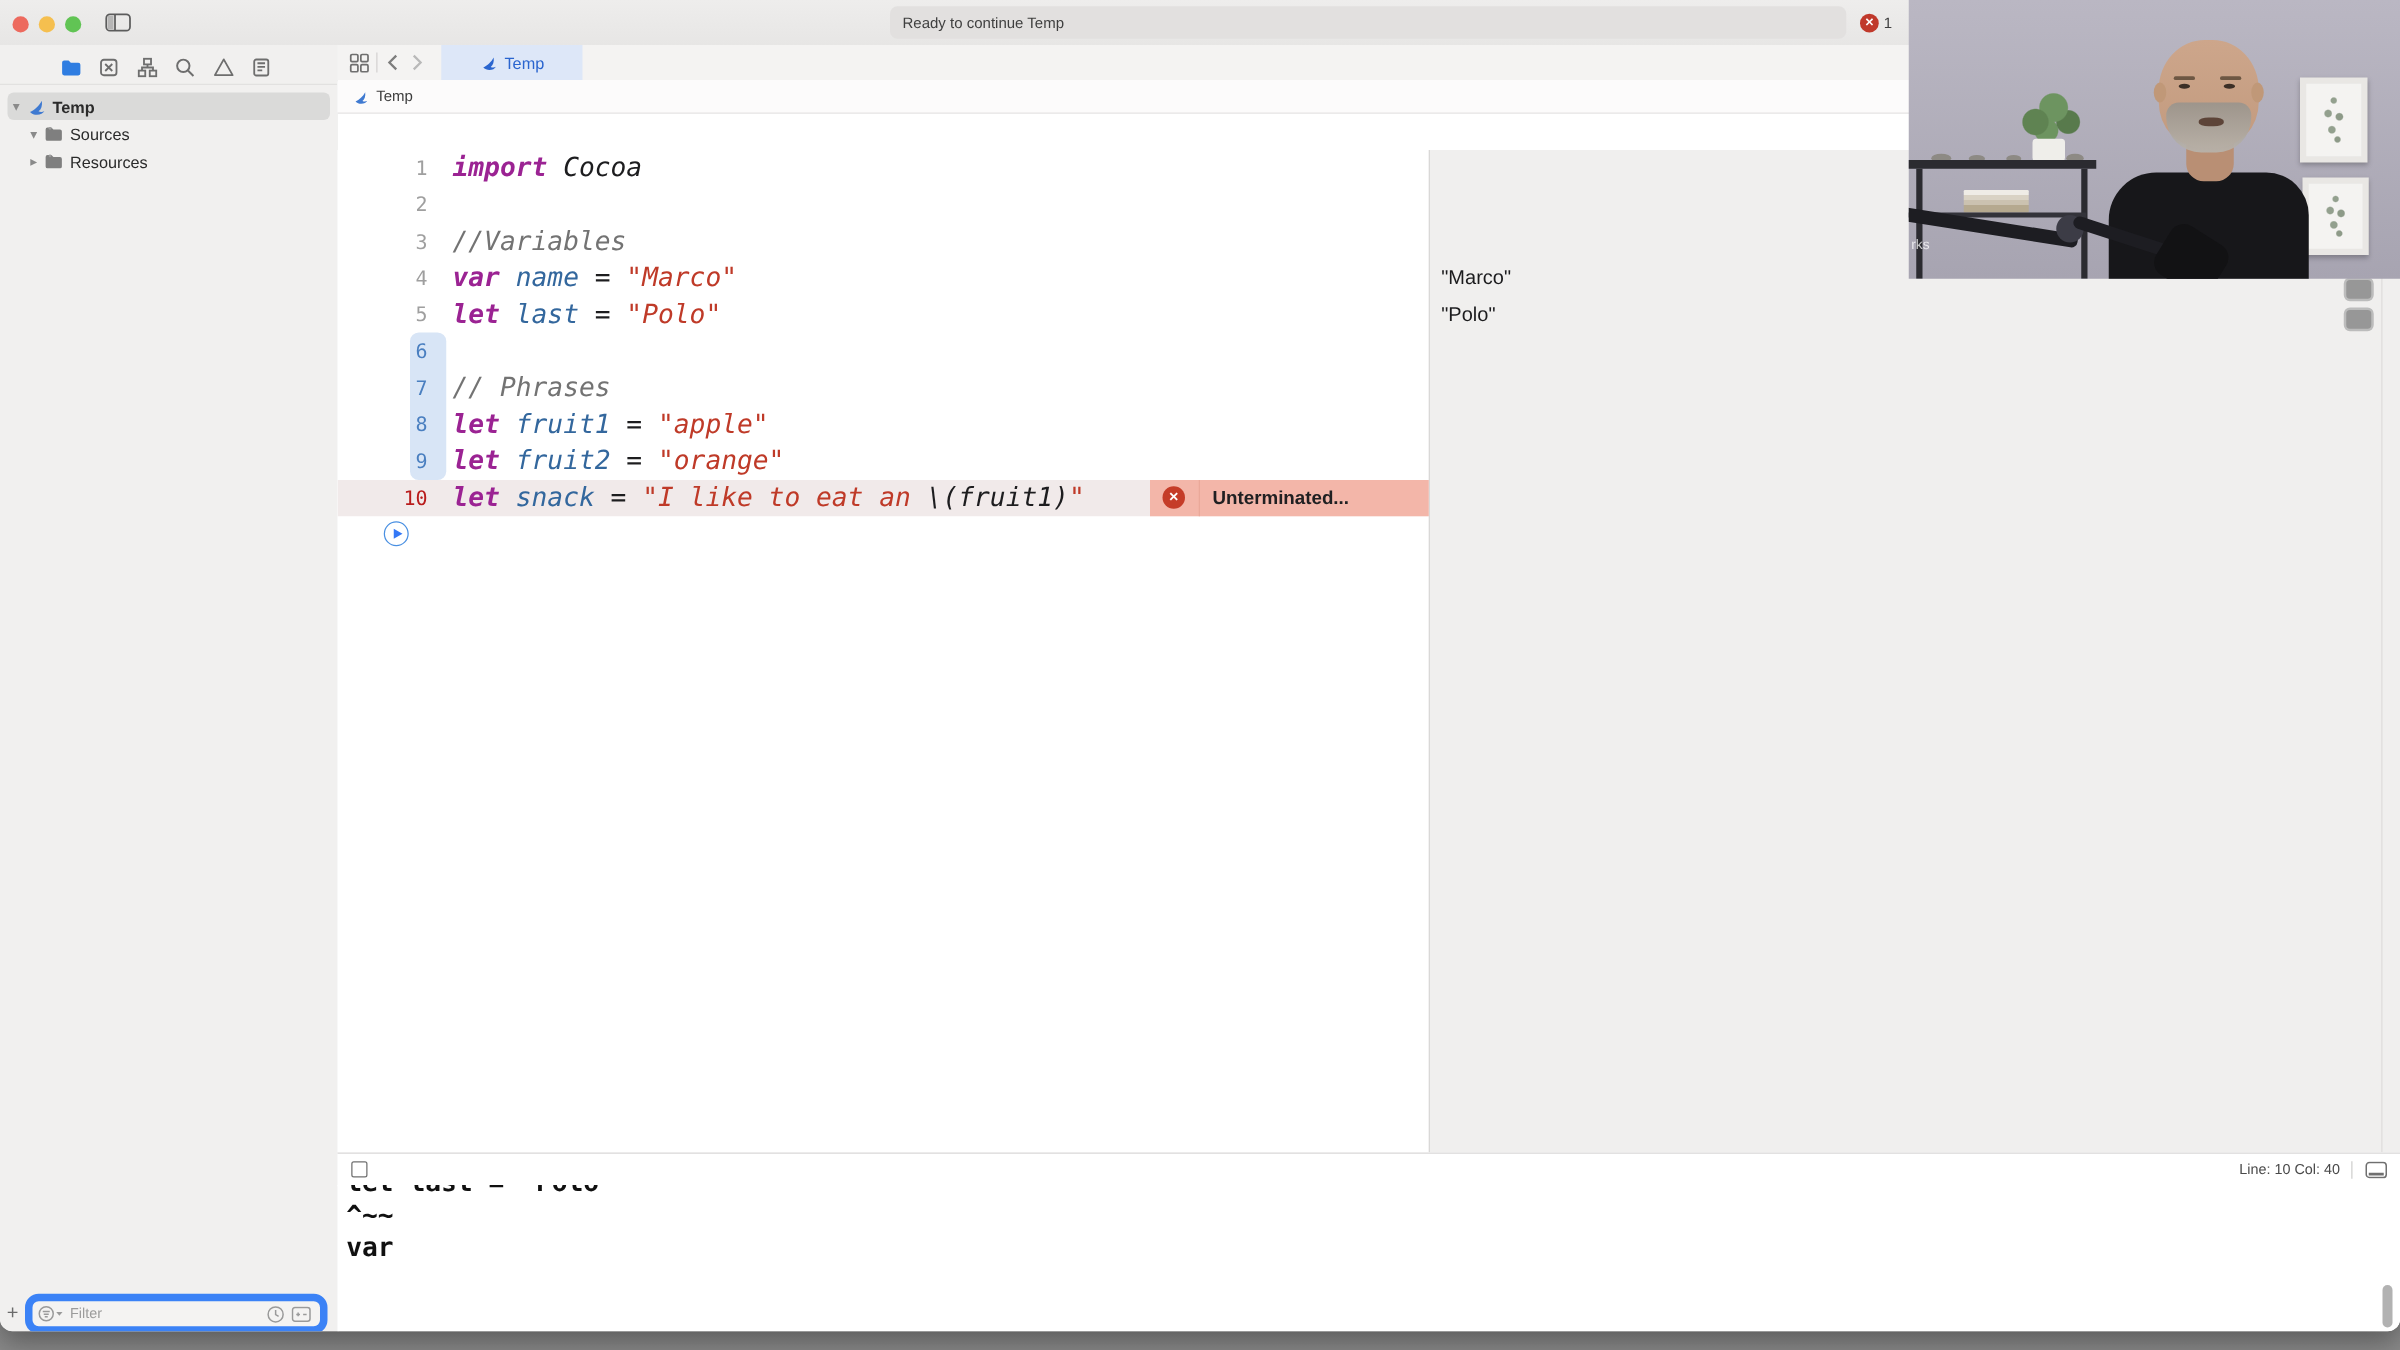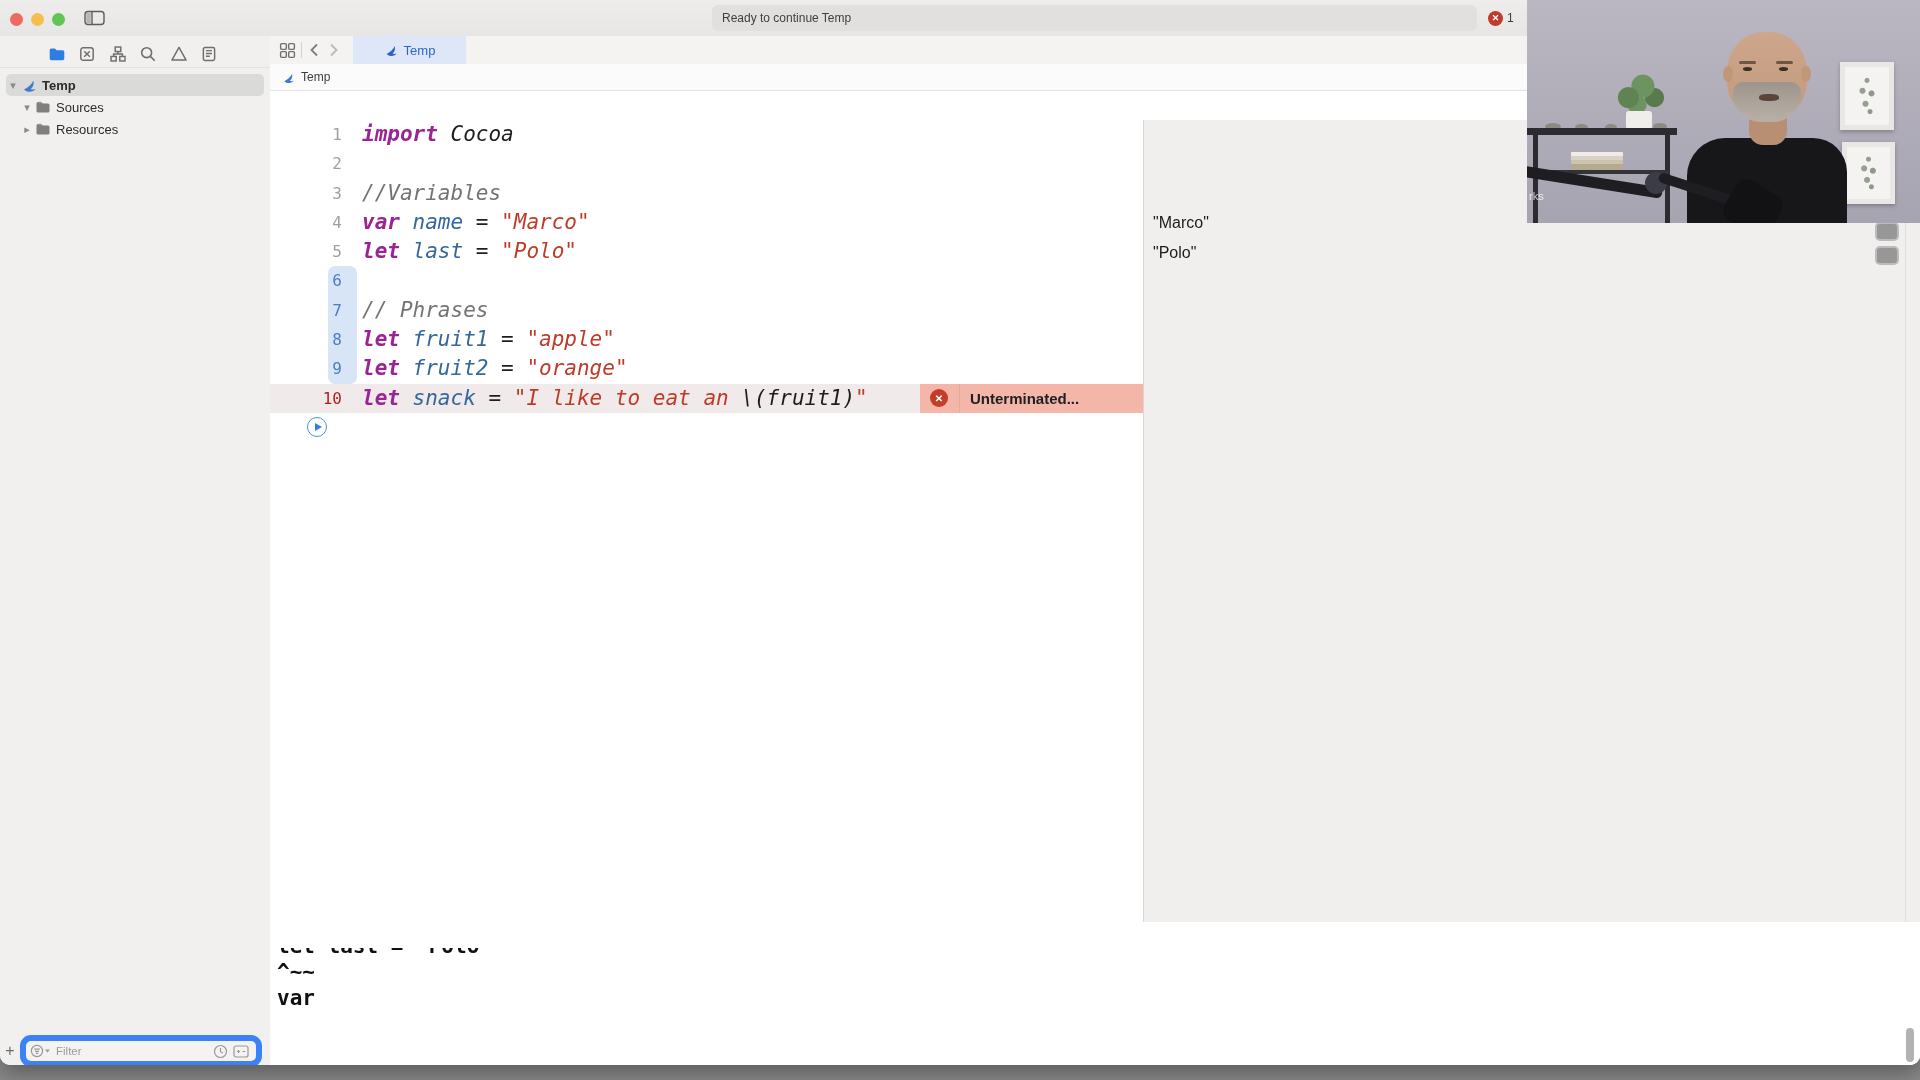--- a/index.html
+++ b/index.html
@@ -313,20 +313,31 @@
         </div>
         <div class="resultspane">
           <div class="rs-track"></div>
           <div class="rrow" style="top:89px">"Marco"</div>
           <div class="rrow" style="top:119px">"Polo"</div>
           <div class="rsq" style="top:102px"></div>
           <div class="rsq" style="top:126px"></div>
         </div>
       </div>
 
+      <div class="botbar">
+        <div class="con-check"></div>
+        <span class="linecol">Line: 10 Col: 40</span>
+        <span class="lc-sep"></span>
+        <span class="wrap-icon">
+            <svg width="18" height="14" viewBox="0 0 18 14" fill="none" stroke="#6f6f6f" stroke-width="1.2">
+              <rect x="1" y="1" width="16" height="12" rx="2.5"></rect>
+              <path d="M3 10.2h12" stroke-width="2.2"></path>
+            </svg>
+          </span>
+      </div>
 
       <div class="console">
         <div class="conline l0">let last = "Polo"</div>
         <div class="conline l1">^~~</div>
         <div class="conline l2">var</div>
       </div>
     </div>
 
     <div class="scroll-thumb"></div>
   </div>

